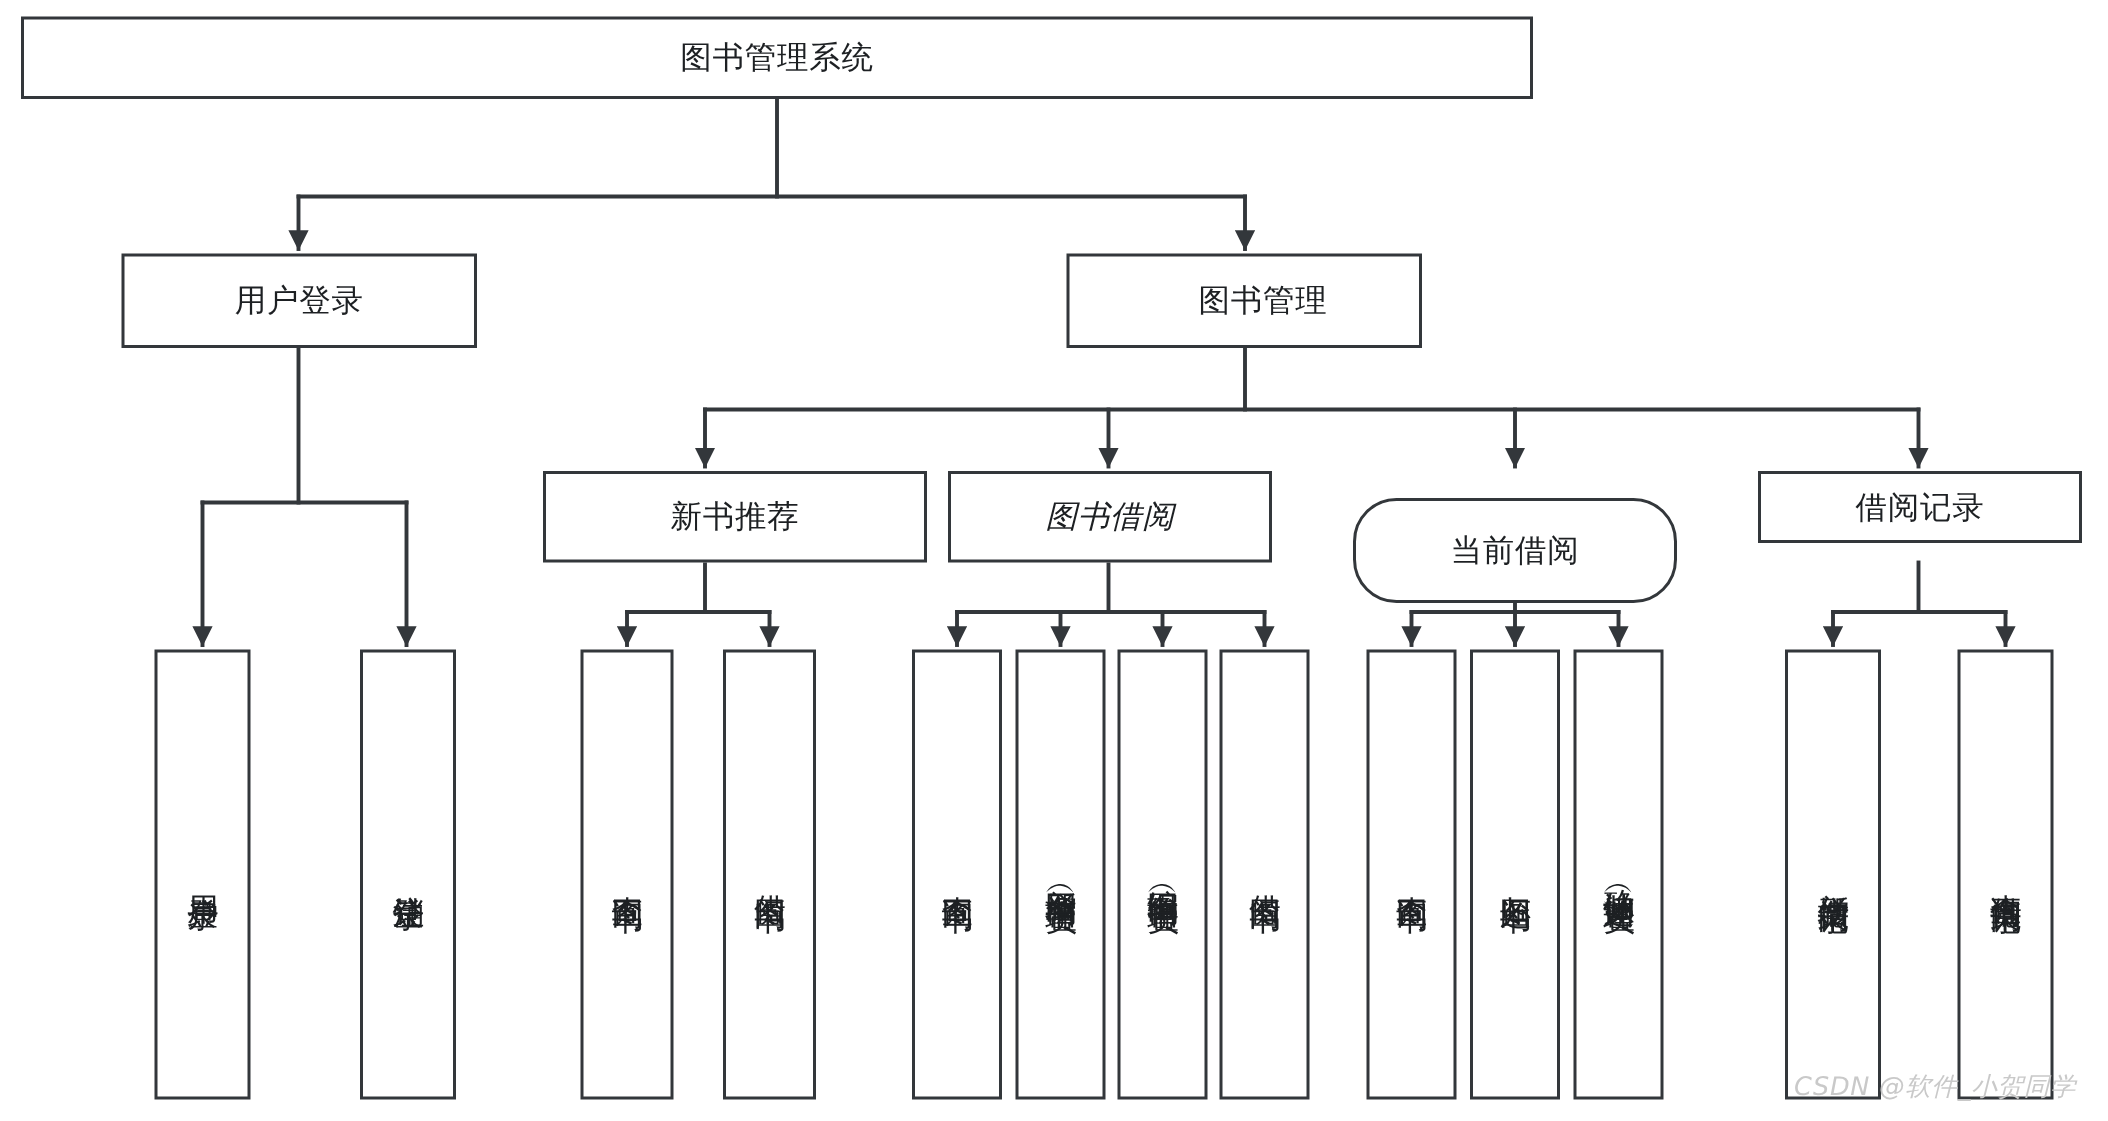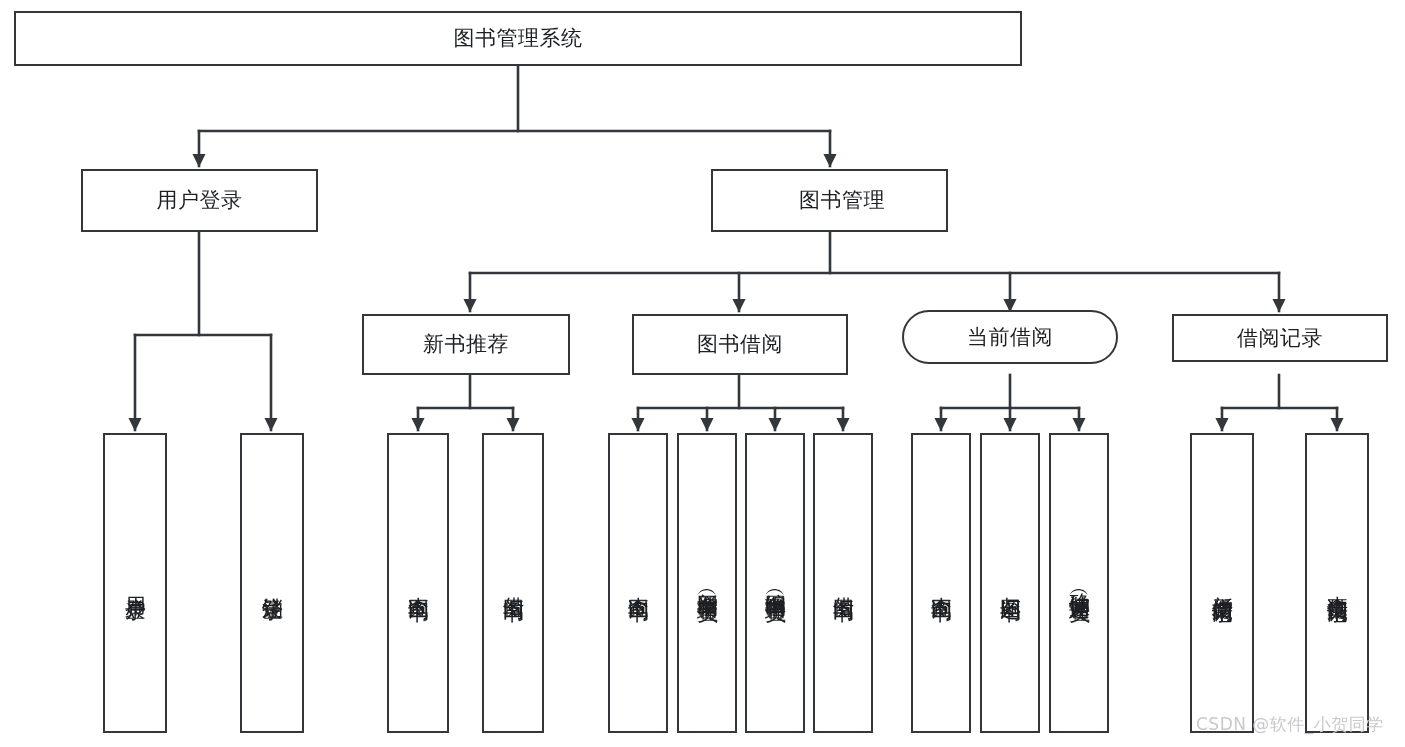--- a/index.html
+++ b/index.html
@@ -122,27 +122,27 @@
     <span class="label">图书管理系统</span>
   </div>
 
   <div class="node horiz" style="left:81px; top:169px; width:237px; height:63px;">
     <span class="label">用户登录</span>
   </div>
   <div class="node horiz" style="left:711px; top:169px; width:237px; height:63px;padding-left:25px;">
     <span class="label">图书管理</span>
   </div>
 
-  <div class="node horiz" style="left:362px; top:314px; width:208px; height:61px;">
+  <div class="node horiz" style="left:362px; top:314px; width:256px; height:61px;">
     <span class="label">新书推荐</span>
   </div>
-  <div class="node horiz" style="left:632px; top:314px; width:216px; height:61px;">
+  <div class="node horiz" style="left:632px; top:314px; width:216px; height:61px;font-style:italic;">
     <span class="label">图书借阅</span>
   </div>
-  <div class="node horiz" style="left:902px; top:310px; width:216px; height:54px;border-radius:29px;">
+  <div class="node horiz" style="left:902px; top:332px; width:216px; height:70px;border-radius:29px;">
     <span class="label">当前借阅</span>
   </div>
   <div class="node horiz" style="left:1172px; top:314px; width:216px; height:48px;">
     <span class="label">借阅记录</span>
   </div>
 
   <div class="node vert" style="left:103px; top:433px; width:64px; height:300px;">
     <span class="label">用户登录</span>
   </div>
   <div class="node vert" style="left:240px; top:433px; width:64px; height:300px;">
@@ -179,15 +179,15 @@
     <span class="label">确认归还（管理员）</span>
   </div>
 
   <div class="node vert" style="left:1190px; top:433px; width:64px; height:300px;">
     <span class="label">新增借阅记录</span>
   </div>
   <div class="node vert" style="left:1305px; top:433px; width:64px; height:300px;">
     <span class="label">查询借阅记录</span>
   </div>
 
-  <div class="watermark" style="left:1196px; top:713px;">CSDN @软件_小贺同学</div>
+  <div class="watermark" style="left:1196px; top:713px;font-style:italic;">CSDN @软件_小贺同学</div>
 
 </div>
 
 </body></html>

